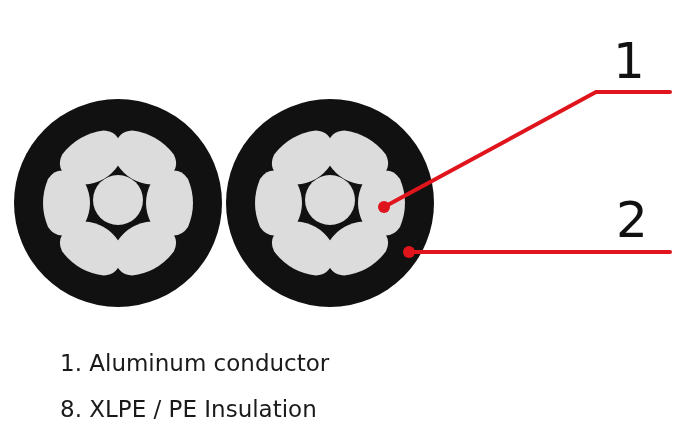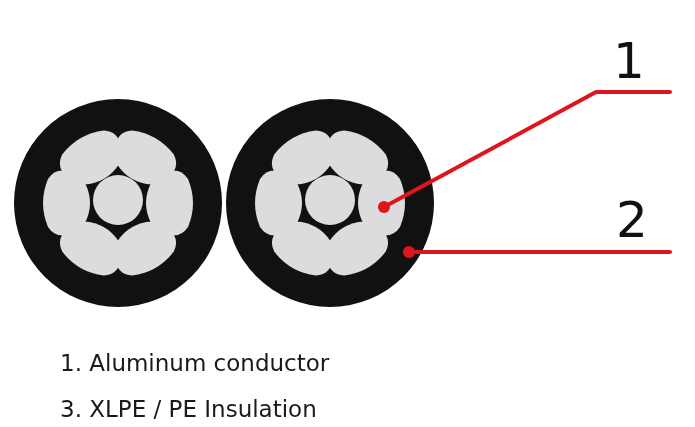--- a/index.html
+++ b/index.html
@@ -57,13 +57,13 @@
   <g stroke="#e0141c" stroke-width="4" fill="none" stroke-linecap="round">
     <polyline points="409,252 670,252"></polyline>
   </g>
   <circle cx="409" cy="252" r="6" fill="#e0141c"></circle>
 </svg>
 
 <div class="callout-num" style="left:613px; top:36px;">1</div>
 <div class="callout-num" style="left:616px; top:195px;">2</div>
 
 <div class="legend" style="top:352px;">1. Aluminum conductor</div>
-<div class="legend" style="top:398px;">3. XLPE / PE Insulation</div>
+<div class="legend" style="top:398px;">8. XLPE / PE Insulation</div>
 
 </body></html>

